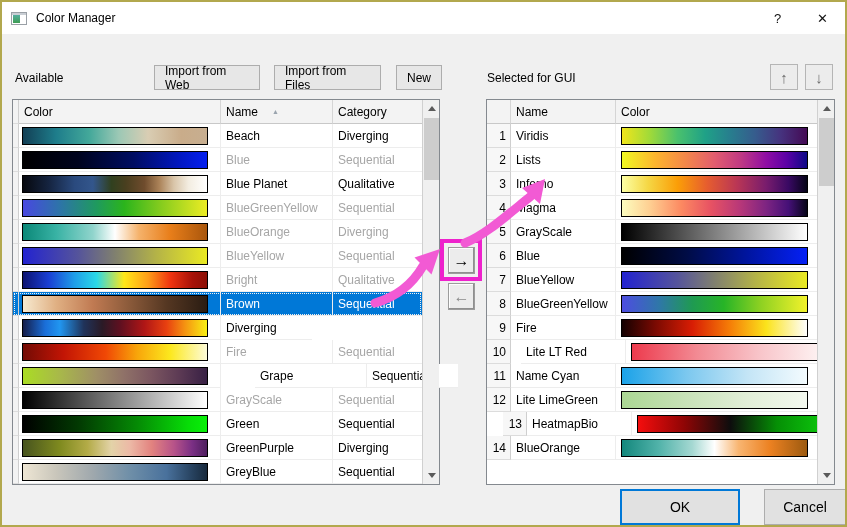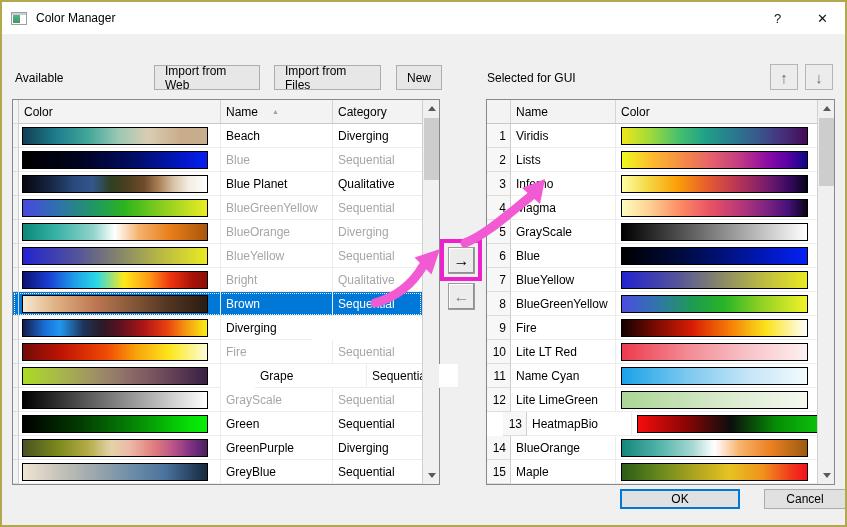--- a/index.html
+++ b/index.html
@@ -42,21 +42,21 @@
   
   .vscroll{position:absolute;top:0;bottom:0;right:0;width:17px;background:#f0f0f0;border-left:1px solid #d0d0d0;}
   .sb-arrow{position:absolute;left:0;width:17px;height:17px;display:flex;align-items:center;justify-content:center;}
   .tri-up{width:0;height:0;border-left:4px solid transparent;border-right:4px solid transparent;border-bottom:5px solid #5a5a5a;}
   .tri-down{width:0;height:0;border-left:4px solid transparent;border-right:4px solid transparent;border-top:5px solid #5a5a5a;}
   .sb-thumb{position:absolute;left:1px;width:15px;background:#cdcdcd;}
   
   .xfer-btn{position:absolute;width:27px;height:27px;background:#ececec;border:1px solid #9c9c9c;box-shadow:inset -1px -1px 0 #8f8f8f,inset 1px 1px 0 #fdfdfd;display:flex;align-items:center;justify-content:center;font-size:16px;font-weight:bold;}
   .highlight-box{position:absolute;left:438px;top:237px;width:42px;height:42px;border:4px solid #ee22cc;}
   
-  .footer-btn{position:absolute;height:20px;background:#e1e1e1;border:1px solid #adadad;font-size:12px;display:flex;align-items:center;justify-content:center;}
+  .footer-btn{position:absolute;height:36px;background:#e1e1e1;border:1px solid #adadad;font-size:14px;display:flex;align-items:center;justify-content:center;}
   .footer-btn.default{border:2px solid #0078d7;}
   .overlay{position:absolute;left:0;top:0;pointer-events:none;}
 </style>
 </head>
 <body>
 
 <div class="dialog">
 
   <div class="titlebar">
     <div class="app-icon"></div>
@@ -294,21 +294,21 @@
           </div>
           <div class="drow">
             <div class="dcell numcell" style="width: 24px; flex: 0 0 24px;">9</div>
             <div class="dcell" style="width: 105px; flex: 0 0 105px;">Fire</div>
             <div class="dcell" style="width: 202px; flex: 0 0 202px; border-right: none; padding: 0px 10px 0px 5px;">
               <div class="swatch" style="background: linear-gradient(90deg, rgb(20, 1, 1) 0%, rgb(122, 10, 2) 18%, rgb(216, 29, 4) 38%, rgb(245, 124, 7) 58%, rgb(251, 227, 28) 78%, rgb(254, 254, 254) 100%);"></div>
             </div>
           </div>
           <div class="drow">
             <div class="dcell numcell" style="width: 24px; flex: 0 0 24px;">10</div>
-            <div class="dcell" style="width: 105px; flex: 0 0 105px;">Lite LT Red</div>
+            <div class="dcell" style="width: 105px; flex: 0 0 105px; margin-left: 10px;">Lite LT Red</div>
             <div class="dcell" style="width: 202px; flex: 0 0 202px; border-right: none; padding: 0px 10px 0px 5px;">
               <div class="swatch" style="background: linear-gradient(90deg, rgb(237, 58, 77) 0%, rgb(242, 138, 147) 35%, rgb(248, 195, 200) 68%, rgb(253, 240, 240) 100%);"></div>
             </div>
           </div>
           <div class="drow">
             <div class="dcell numcell" style="width: 24px; flex: 0 0 24px;">11</div>
             <div class="dcell" style="width: 105px; flex: 0 0 105px;">Name Cyan</div>
             <div class="dcell" style="width: 202px; flex: 0 0 202px; border-right: none; padding: 0px 10px 0px 5px;">
               <div class="swatch" style="background: linear-gradient(90deg, rgb(27, 162, 232) 0%, rgb(124, 200, 239) 35%, rgb(196, 229, 246) 68%, rgb(243, 251, 254) 100%);"></div>
             </div>
@@ -325,27 +325,20 @@
             <div class="dcell" style="width: 105px; flex: 0 0 105px;">HeatmapBio</div>
             <div class="dcell" style="width: 202px; flex: 0 0 202px; border-right: none; padding: 0px 10px 0px 5px;">
               <div class="swatch" style="background: linear-gradient(90deg, rgb(245, 13, 13) 0%, rgb(143, 5, 5) 25%, rgb(13, 13, 13) 50%, rgb(5, 143, 5) 75%, rgb(13, 198, 13) 100%);"></div>
             </div>
           </div>
           <div class="drow">
             <div class="dcell numcell" style="width: 24px; flex: 0 0 24px;">14</div>
             <div class="dcell" style="width: 105px; flex: 0 0 105px;">BlueOrange</div>
             <div class="dcell" style="width: 202px; flex: 0 0 202px; border-right: none; padding: 0px 10px 0px 5px;">
               <div class="swatch" style="background: linear-gradient(90deg, rgb(19, 135, 124) 0%, rgb(82, 179, 170) 20%, rgb(165, 216, 210) 38%, rgb(255, 255, 255) 50%, rgb(248, 181, 113) 63%, rgb(236, 129, 33) 80%, rgb(156, 90, 16) 100%);"></div>
-            </div>
-          </div>
-          <div class="drow">
-            <div class="dcell numcell" style="width: 24px; flex: 0 0 24px;">15</div>
-            <div class="dcell" style="width: 105px; flex: 0 0 105px;">Maple</div>
-            <div class="dcell" style="width: 202px; flex: 0 0 202px; border-right: none; padding: 0px 10px 0px 5px;">
-              <div class="swatch" style="background: linear-gradient(90deg, rgb(44, 92, 23) 0%, rgb(109, 140, 29) 22%, rgb(183, 168, 31) 42%, rgb(229, 195, 35) 58%, rgb(240, 146, 28) 76%, rgb(242, 53, 28) 92%, rgb(245, 17, 30) 100%);"></div>
             </div>
           </div>
         </div>
     </div>
     <div class="vscroll">
       <div class="sb-arrow" style="top:0;">
           <div class="tri-up"></div>
         </div>
       <div class="sb-thumb" style="top:18px;height:68px;"></div>
       <div class="sb-arrow" style="bottom:0;">

